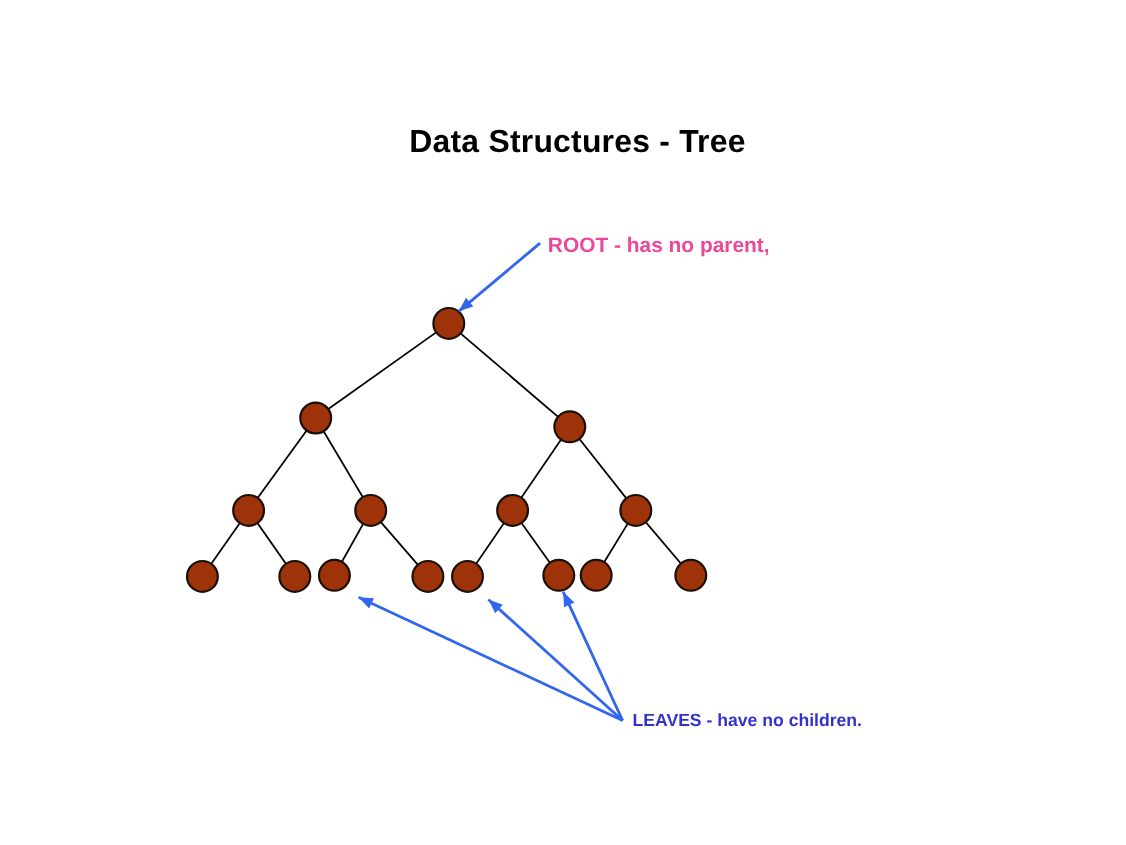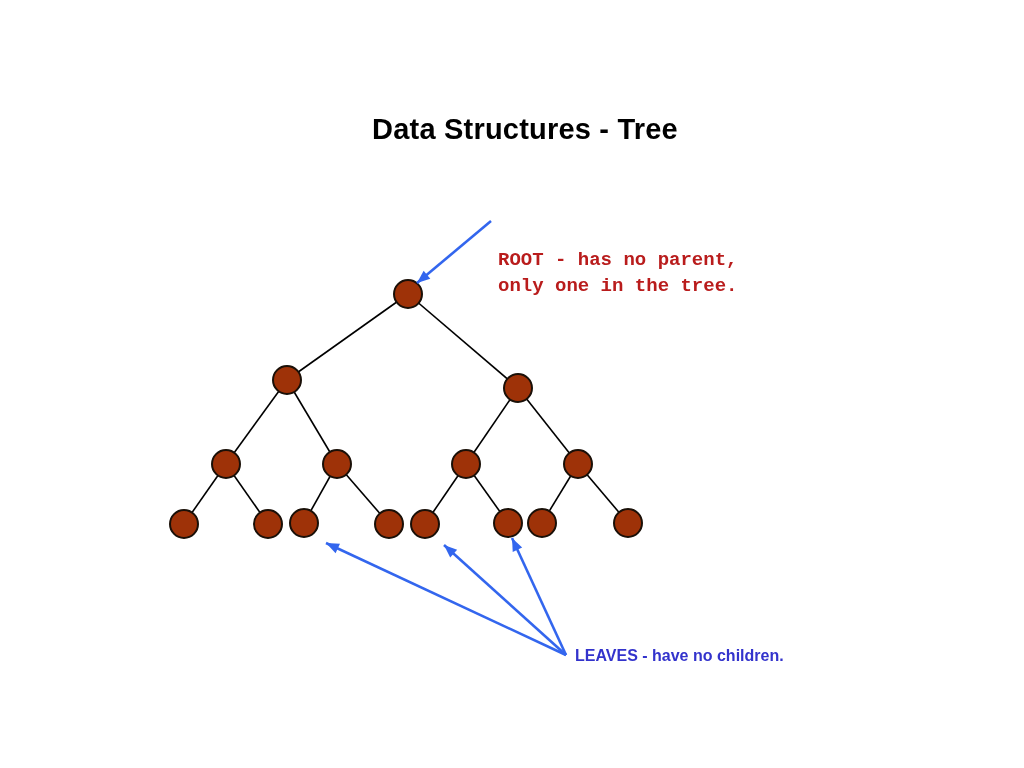--- a/index.html
+++ b/index.html
@@ -40,26 +40,25 @@
     width: 1024px;
     height: 768px;
   }
   .annotation {
     position: absolute;
     white-space: nowrap;
   }
   #root-annotation {
     left: 498px;
     top: 211px;
-    font-family: Liberation Mono, monospace;
+    font-family: Liberation Sans, sans-serif;
     font-weight: bold;
     font-size: 19px;
     line-height: 26px;
-    color: #b91c1c;
-    margin-top: 36px;
+    color: #ec4899;
   }
   #leaves-annotation {
     left: 575px;
     top: 647px;
     font-family: "Liberation Sans", sans-serif;
     font-weight: bold;
     font-size: 16px;
     color: #3333CC;
   }
   .ann-line { display: block; }
@@ -120,18 +119,17 @@
         </g>
         <g>
           <line x1="566" y1="655" x2="512" y2="538" stroke="#3366EE" stroke-width="2.6"></line>
           <polygon points="512,538 522.169145106405,547.6243694757048 512.7263675076003,551.9825745213069" fill="#3366EE"></polygon>
         </g>
       </g>
   </svg>
 
   <div id="root-annotation" class="annotation">
     <span class="ann-line">ROOT - has no parent,</span>
-    <span class="ann-line">only one in the tree.</span>
   </div>
 
   <div id="leaves-annotation" class="annotation">LEAVES - have no children.</div>
 
 </div>
 
 </body></html>

